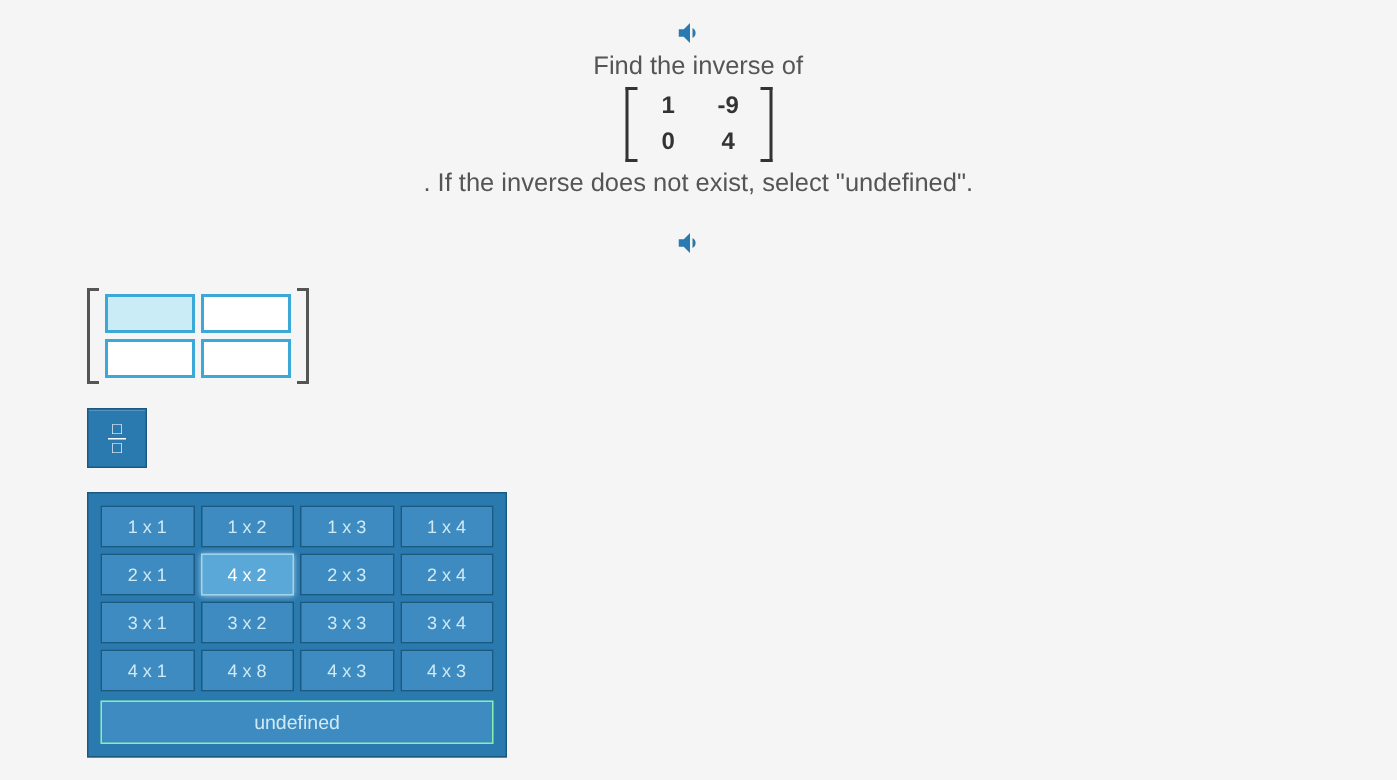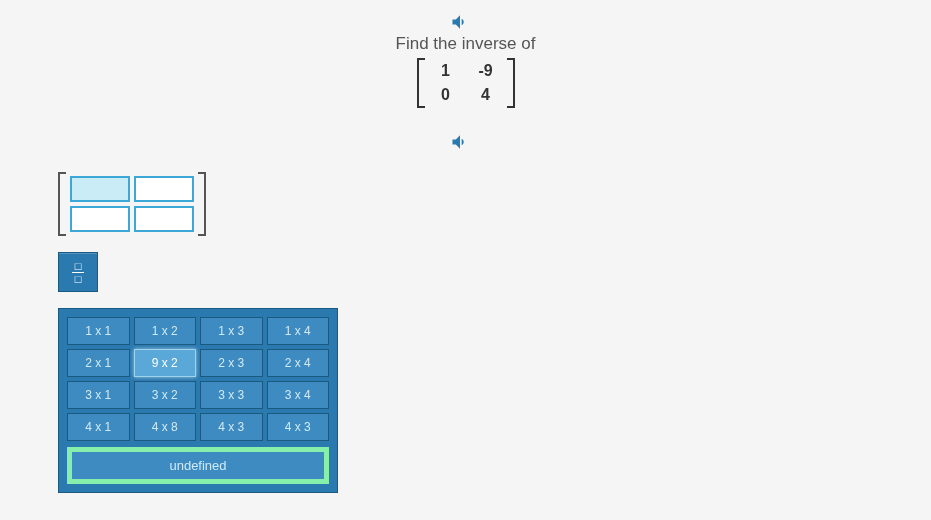--- a/index.html
+++ b/index.html
@@ -129,21 +129,21 @@
       cursor: pointer;
     }
     .size-cell.selected {
       background: #5aa8d8;
       color: #fff;
       border-color: #9ed5ee;
       box-shadow: 0 0 4px rgba(255,255,255,.6);
     }
     .undefined-bar {
       background: #3d8bc0;
-      border: 5px solid #86efac;
+      border: 1px solid #86efac;
       color: #d0eaf5;
       font-size: 13px;
       text-align: center;
       padding: 6px;
       cursor: pointer;
     }
   </style>
 </head>
 <body>
 
@@ -162,20 +162,21 @@
     <div class="bracket-left"></div>
     <div class="matrix-cells">
       <div>1</div>
       <div>-9</div>
       <div>0</div>
       <div>4</div>
     </div>
     <div class="bracket-right"></div>
   </div>
 
+  <span class="prompt">. If the inverse does not exist, select "undefined".</span>
 </div>
 
 
 <div class="row">
   <div class="speaker">
     <svg viewBox="0 0 24 24" fill="#2a7ab0">
         <path d="M3 9v6h4l5 5V4L7 9H3zm13.5 3a4.5 4.5 0 0 0-2.5-4v8a4.5 4.5 0 0 0 2.5-4z"></path>
       </svg>
   </div>
 </div>
@@ -202,21 +203,21 @@
 </div>
 
 
 <div class="size-panel">
   <div class="size-grid" id="size-grid">
   <div class="size-cell">1 x 1</div>
       <div class="size-cell">1 x 2</div>
       <div class="size-cell">1 x 3</div>
       <div class="size-cell">1 x 4</div>
       <div class="size-cell">2 x 1</div>
-      <div class="size-cell selected">9 x 2</div>
+      <div class="size-cell selected">4 x 2</div>
       <div class="size-cell">2 x 3</div>
       <div class="size-cell">2 x 4</div>
       <div class="size-cell">3 x 1</div>
       <div class="size-cell">3 x 2</div>
       <div class="size-cell">3 x 3</div>
       <div class="size-cell">3 x 4</div>
       <div class="size-cell">4 x 1</div>
       <div class="size-cell">4 x 8</div>
       <div class="size-cell">4 x 3</div>
       <div class="size-cell">4 x 3</div>

